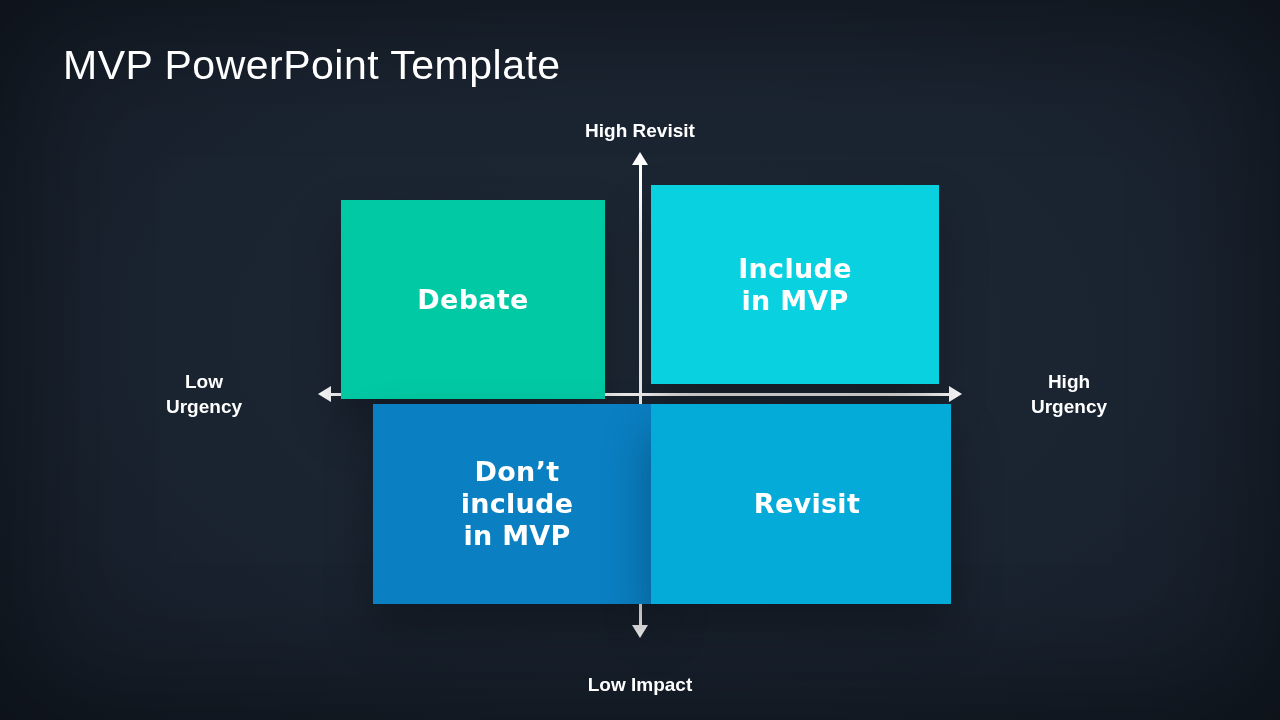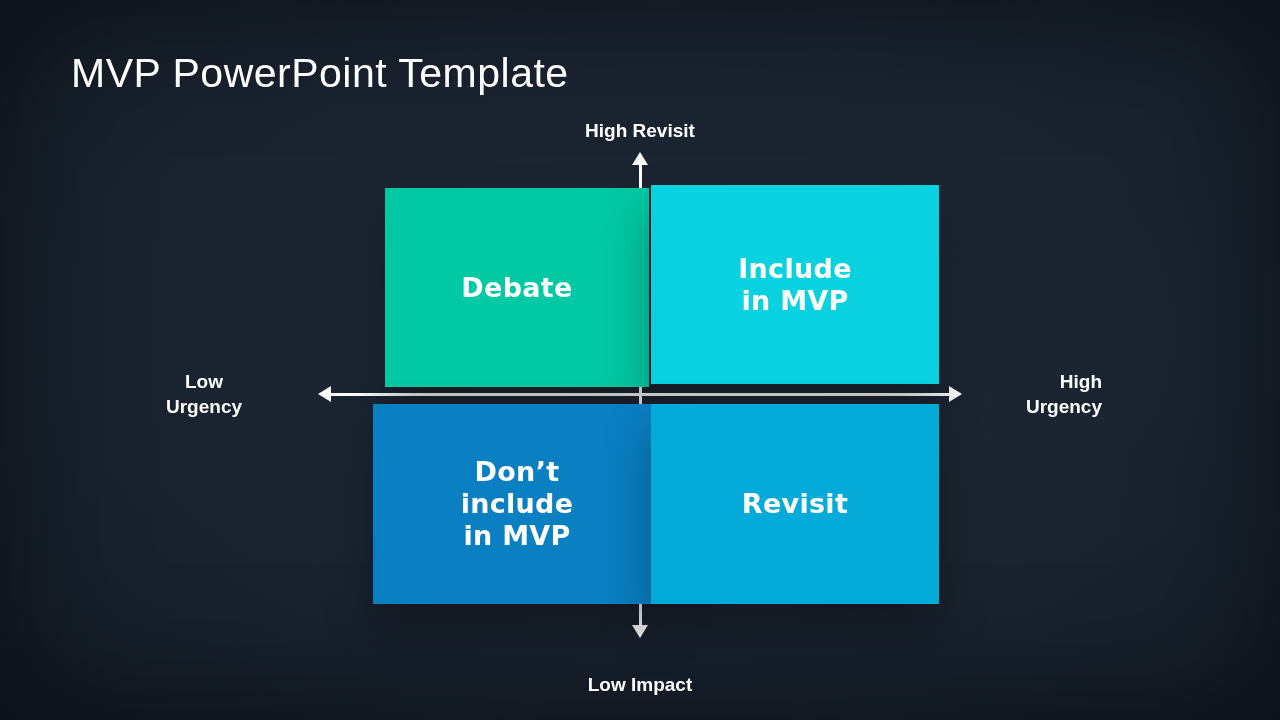--- a/index.html
+++ b/index.html
@@ -14,35 +14,35 @@
     position: relative;
     width: 1280px;
     height: 720px;
     background: radial-gradient(ellipse at 52% 46%, #1e2936 0%, #1a2330 55%, #131b25 100%);
     box-shadow: inset 0 0 120px 25px rgba(0,0,0,0.35);
   }
   .title {
     position: absolute;
     left: 63px;
     top: 42px;
-    margin: 8px;
+    margin: 0;
     font-size: 41px;
     font-weight: 300;
     letter-spacing: 0.5px;
     color: #ffffff;
   }
   
   .quad {
     position: absolute;
     display: flex;
     align-items: center;
     justify-content: center;
     box-shadow: 0 26px 45px rgba(0, 0, 0, 0.30);
   }
-  .q-tl { left: 341px; top: 188px; width: 264px; height: 199px; margin-left: 44px; }
+  .q-tl { left: 341px; top: 200px; width: 264px; height: 199px; }
   .q-tr { left: 651px; top: 185px; width: 288px; height: 199px; }
   .q-bl { left: 341px; top: 404px; width: 288px; height: 200px; }
   .q-br { left: 651px; top: 404px; width: 288px; height: 200px; }
   .quad-label {
     font-family: "DejaVu Sans", "Liberation Sans", sans-serif;
     font-weight: bold;
     font-size: 27px;
     line-height: 32px;
     letter-spacing: 0.3px;
     color: #ffffff;
@@ -92,21 +92,21 @@
     position: absolute;
     color: #ffffff;
     font-weight: bold;
     font-size: 19px;
     line-height: 25px;
   }
   .axis-label span { display: block; }
   .axis-top    { left: 490px; top: 118px; width: 300px; text-align: center; }
   .axis-bottom { left: 490px; top: 672px; width: 300px; text-align: center; }
   .axis-left   { left: 120px; top: 369px; width: 168px; text-align: center; }
-  .axis-right  { left: 934px; top: 369px; width: 168px; text-align: right; }
+  .axis-right  { left: 985px; top: 369px; width: 168px; text-align: center; }
 </style>
 </head>
 <body>
 
 <div class="slide">
 
   <h1 class="title">MVP PowerPoint Template</h1>
 
   <div class="axis-label axis-top">High Revisit</div>
   <div class="axis-label axis-bottom">Low Impact</div>
@@ -140,19 +140,19 @@
   </div>
 
   <div class="quad q-bl" style="background: rgb(10, 127, 194); margin-left: 32px;">
     <div class="quad-label">
       <span>Don’t</span>
       <span>include</span>
       <span>in MVP</span>
     </div>
   </div>
 
-  <div class="quad q-br" style="background: rgb(4, 170, 216);">
+  <div class="quad q-br" style="background: rgb(4, 170, 216); padding-left: 12px;">
     <div class="quad-label">
       <span>Revisit</span>
     </div>
   </div>
 
 </div>
 
 </body></html>

